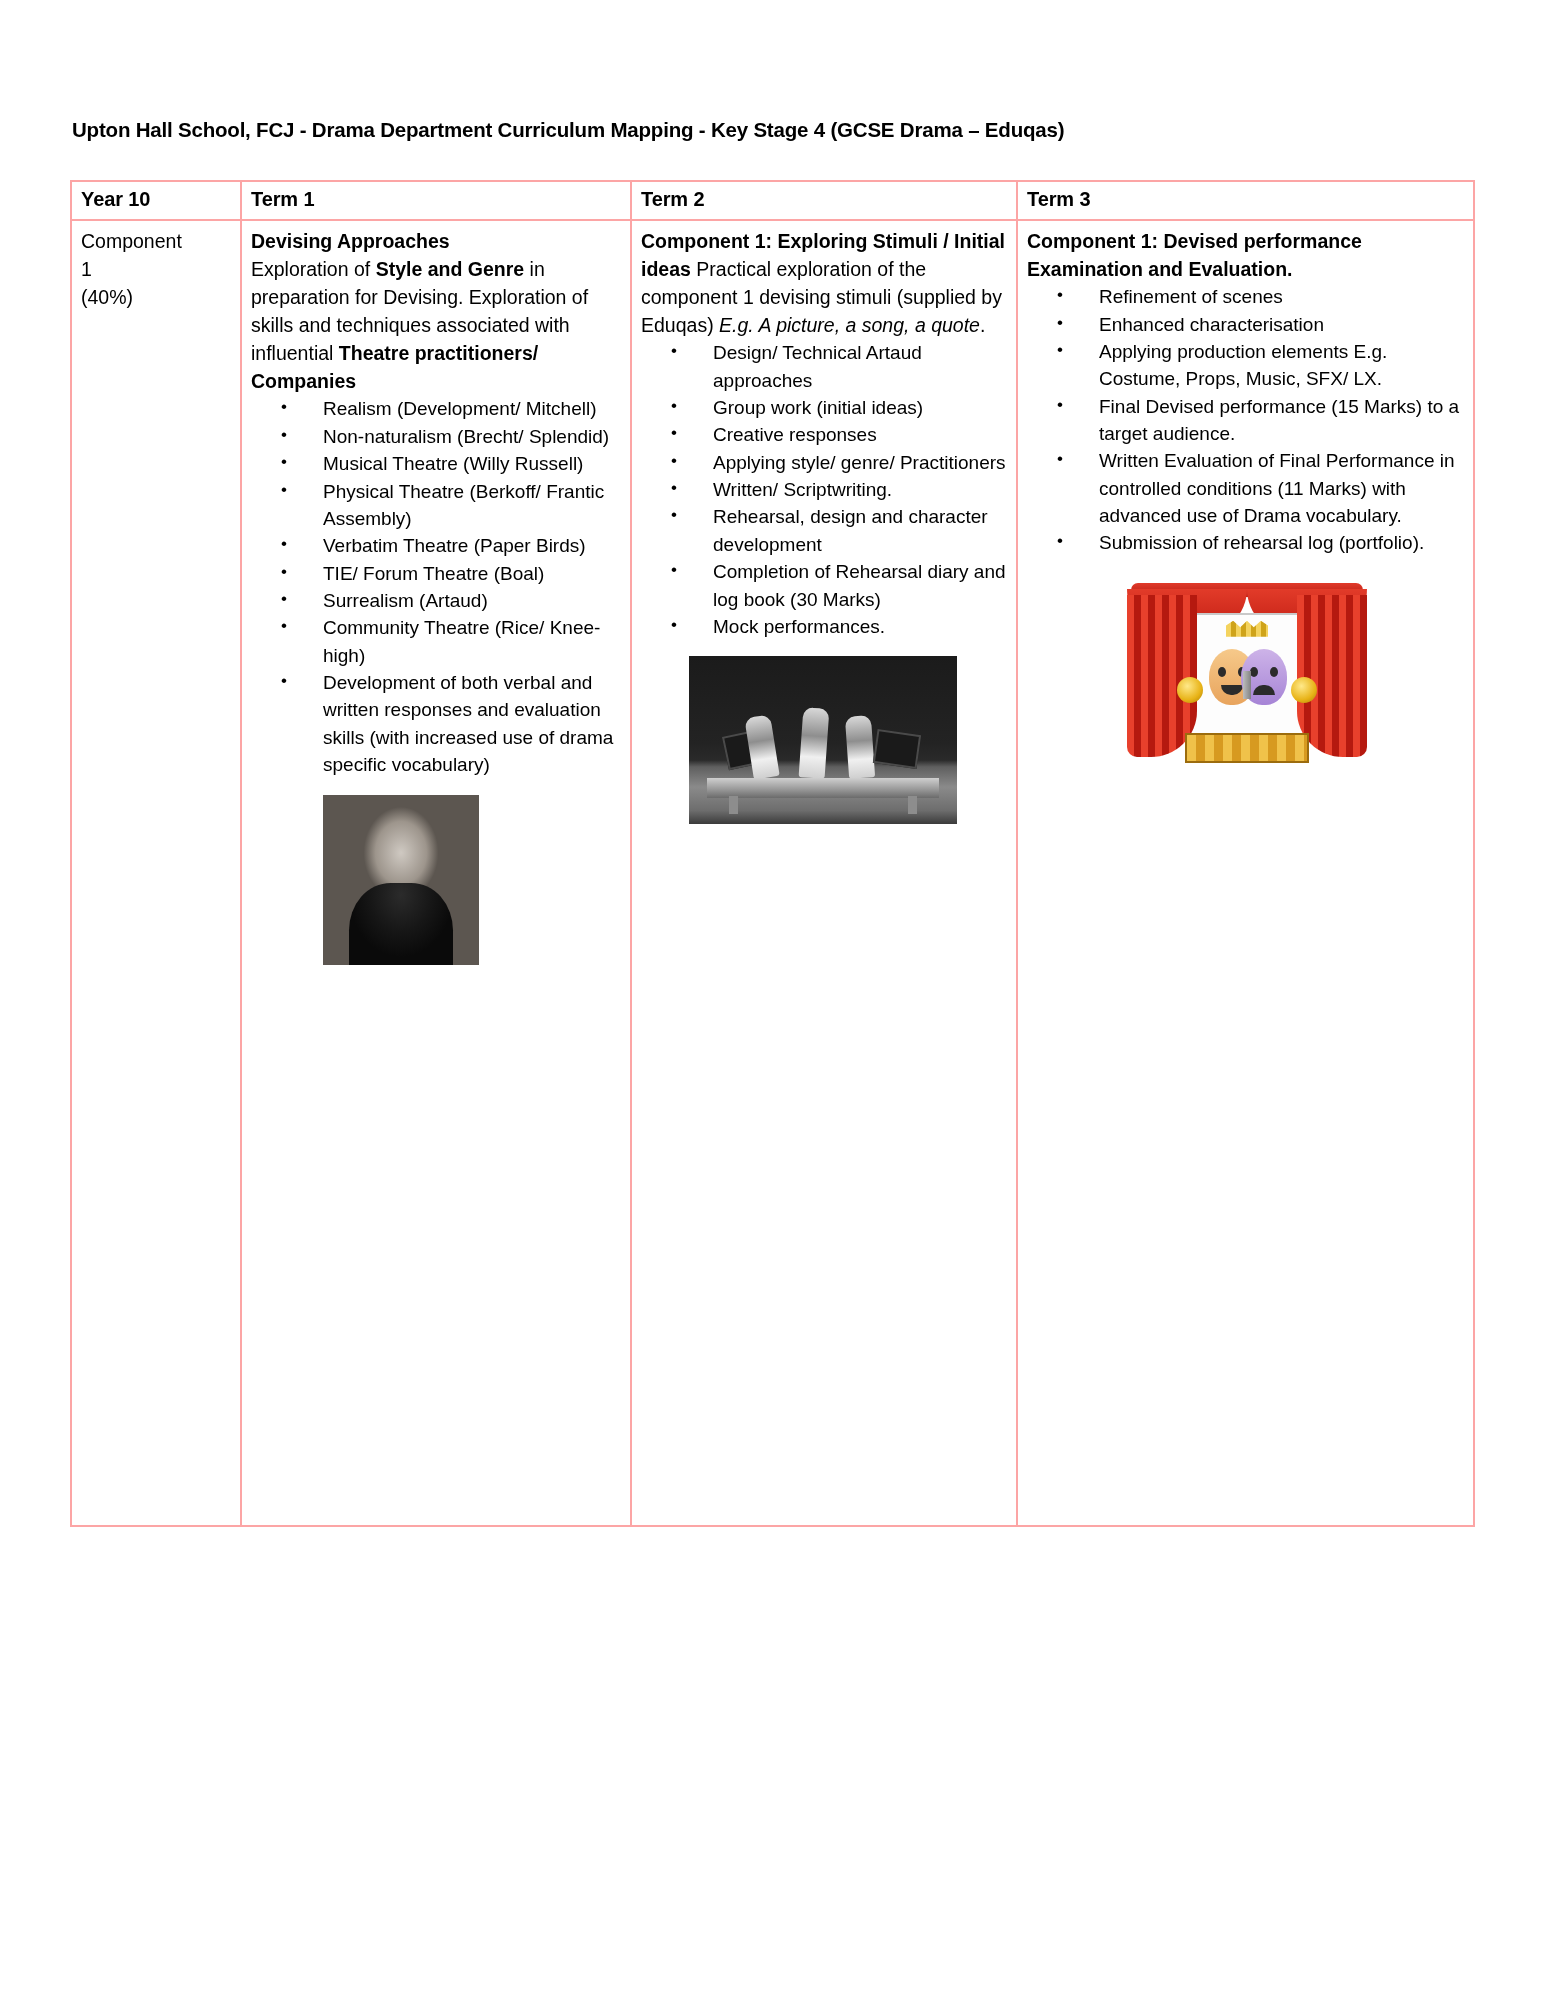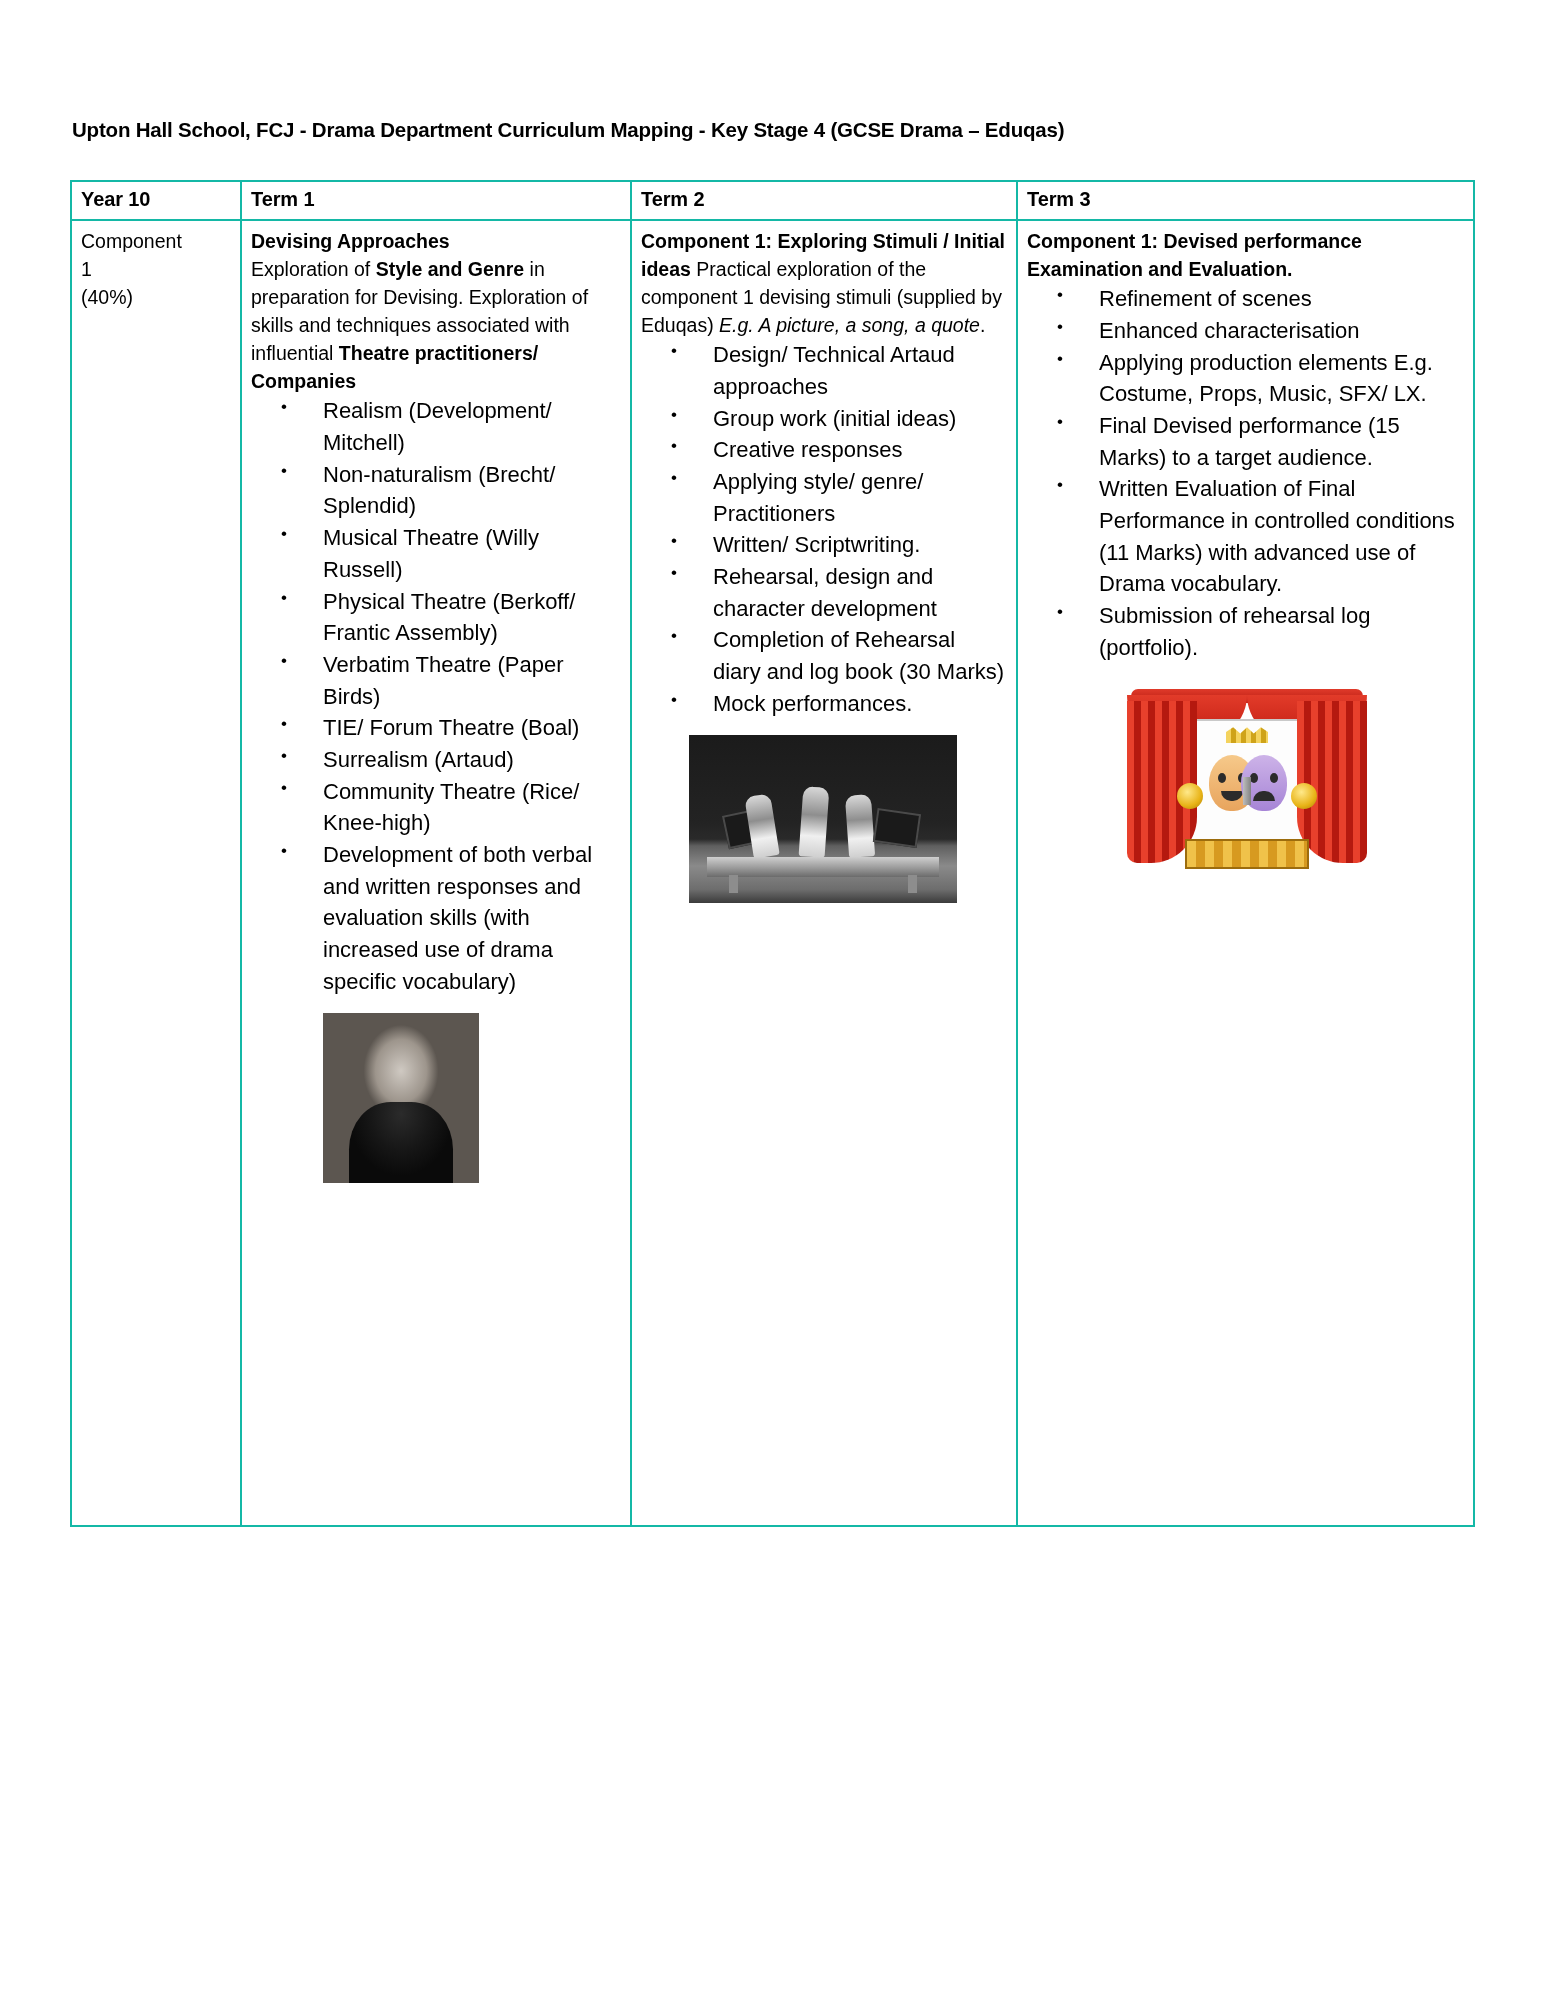--- a/index.html
+++ b/index.html
@@ -33,21 +33,21 @@
   }
   table.curriculum {
     position: absolute;
     left: 70px;
     top: 180px;
     width: 1403px;
     border-collapse: collapse;
     table-layout: fixed;
   }
   table.curriculum td, table.curriculum th {
-    border: 2px solid #14b8a6;
+    border: 2px solid #fca5a5;
     vertical-align: top;
     padding: 6px 9px 8px 9px;
     text-align: left;
   }
   col.c-year { width: 170px; }
   col.c-t1   { width: 390px; }
   col.c-t2   { width: 386px; }
   col.c-t3   { width: 457px; }
 
   th.hdr {
@@ -76,21 +76,21 @@
   .i { font-style: italic; }
   ul.bul {
     margin: 0;
     padding: 0 0 0 0;
     list-style: none;
   }
   ul.bul > li {
     position: relative;
     padding-left: 72px;
     margin: 0;
-    font-size: 22px;
+    font-size: 19px;
     line-height: 1.44;
   }
   ul.bul > li::before {
     content: "\2022";
     position: absolute;
     left: 30px;
     top: 0;
     font-size: 17px;
     line-height: 1.44;
   }

